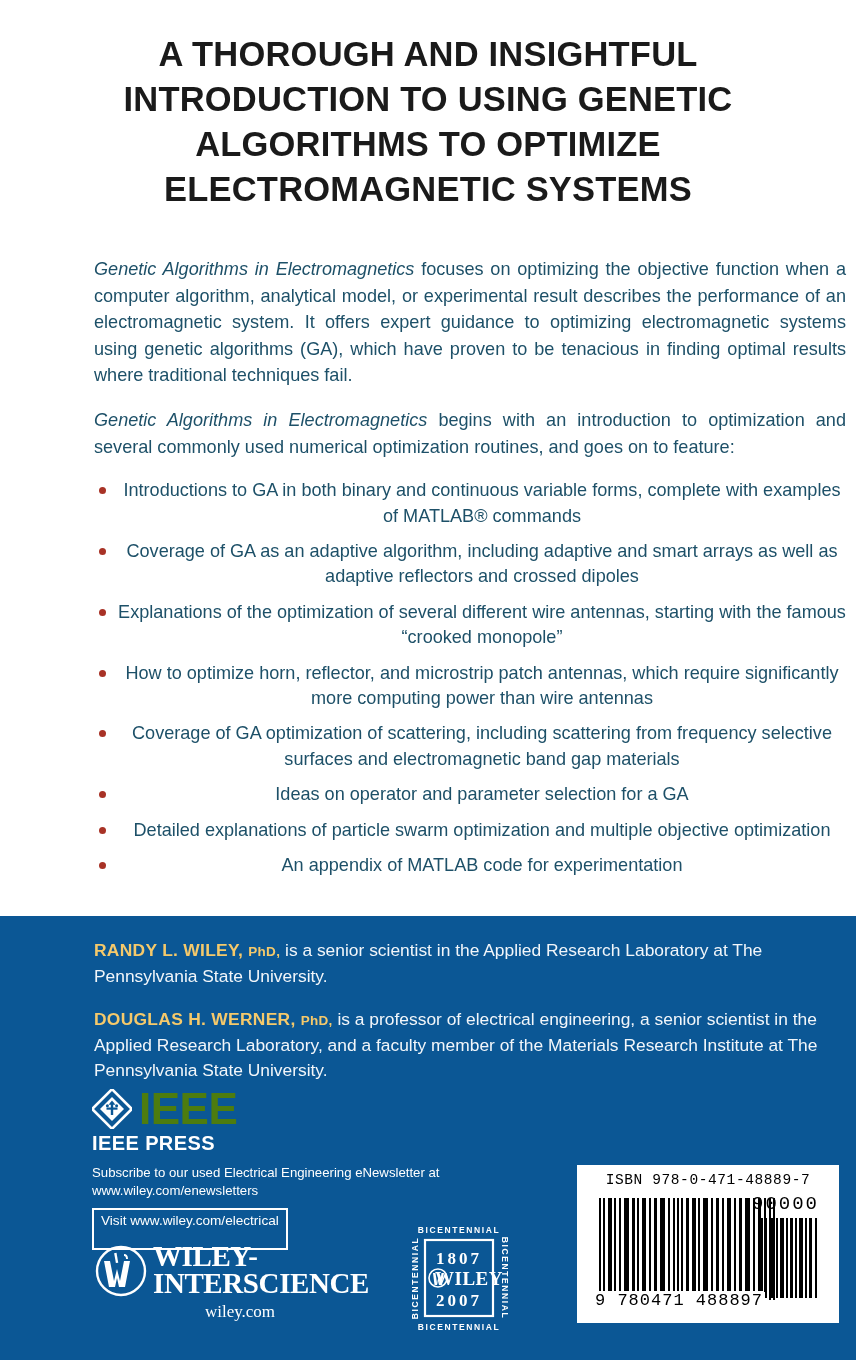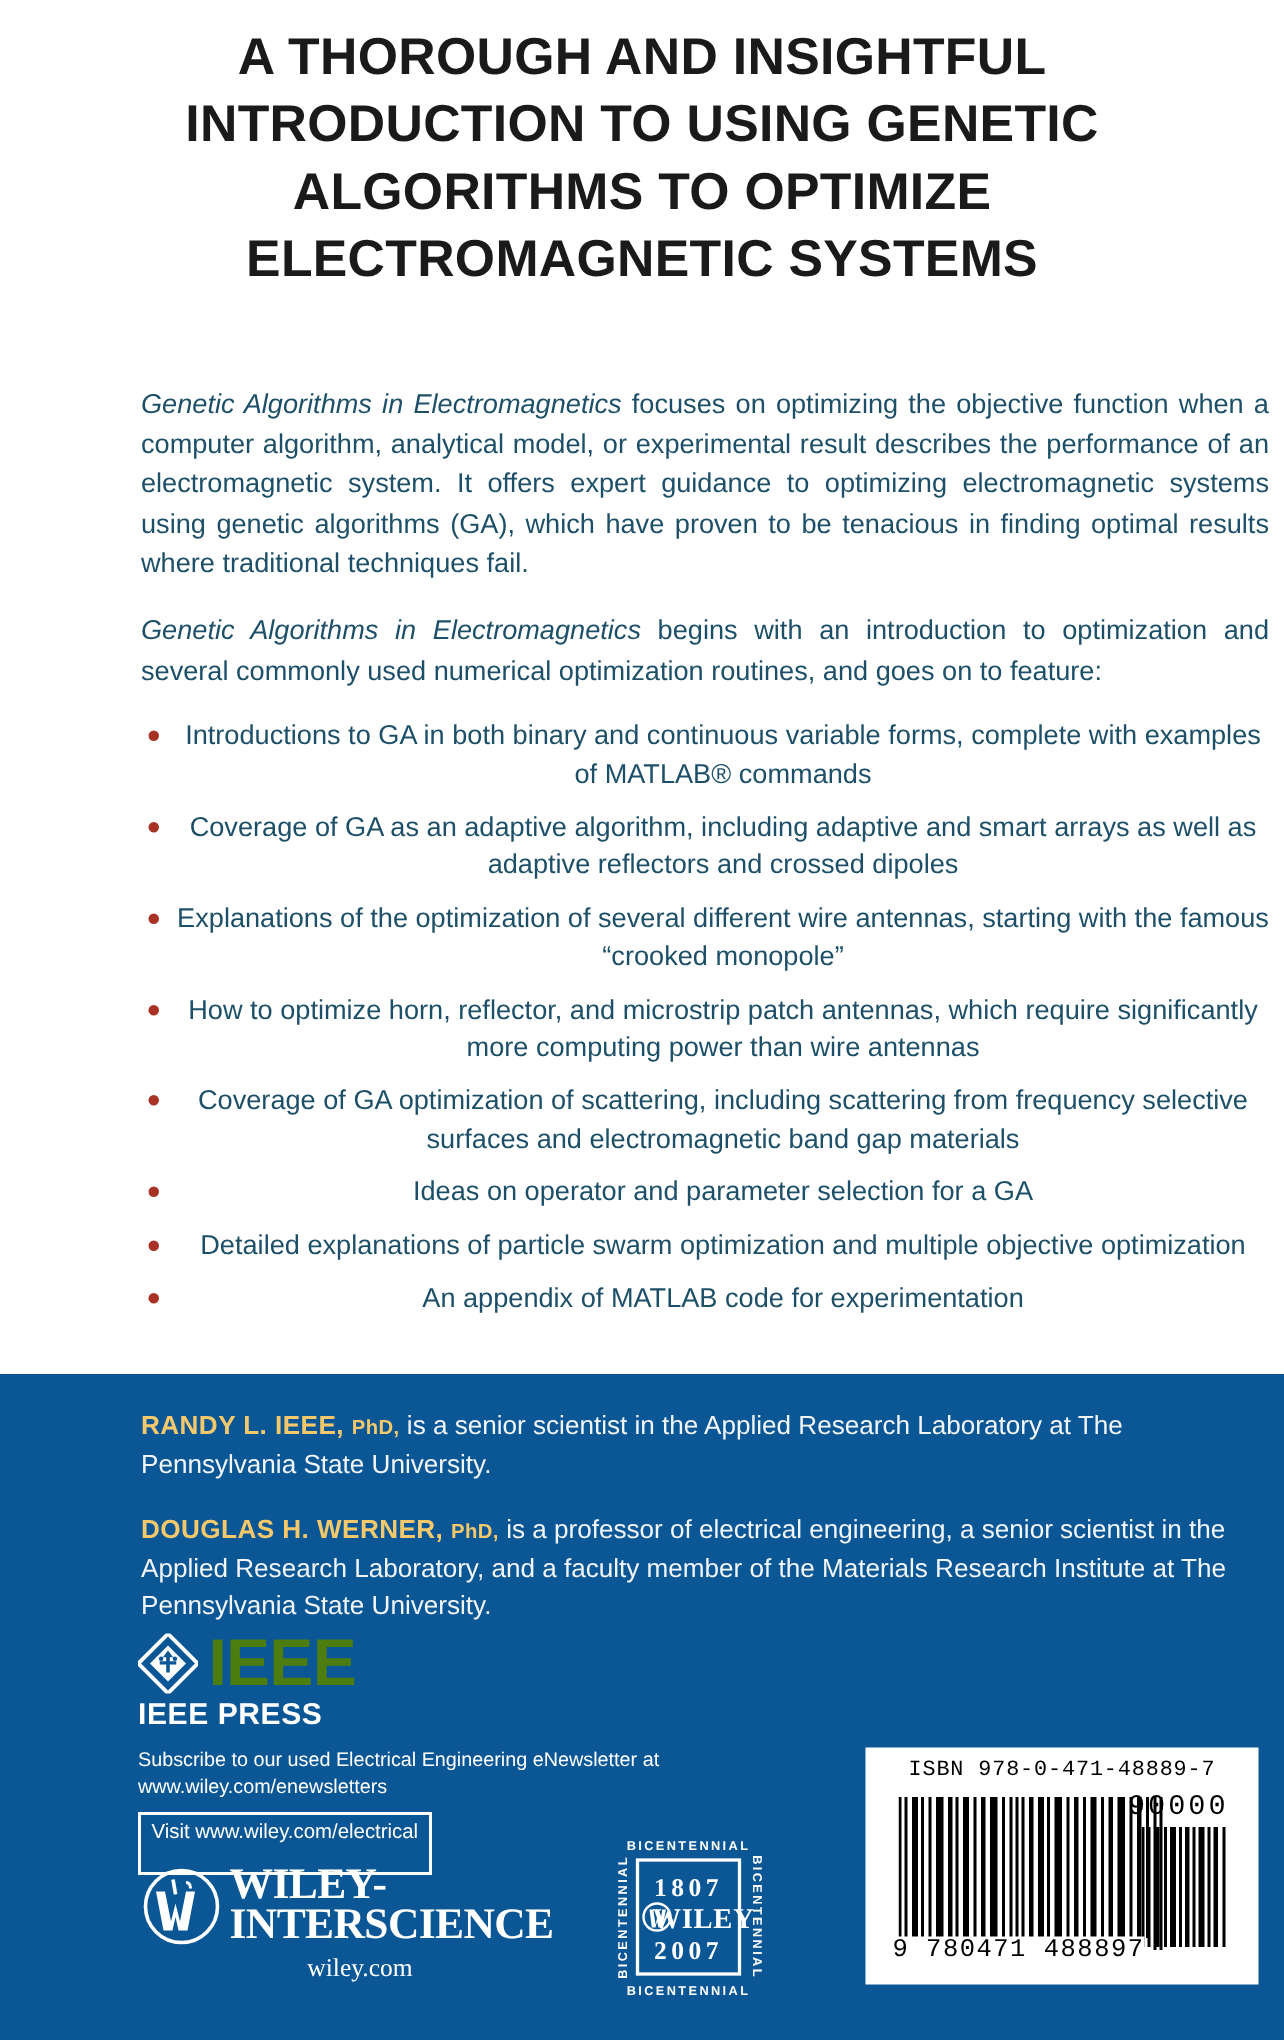--- a/index.html
+++ b/index.html
@@ -20,21 +20,21 @@
     position: absolute;
     left: 0; top: 0;
     width: 856px;
     height: 916px;
     background: #ffffff;
   }
 
   .headline {
     position: absolute;
     left: 60px;
-    top: 16px;
+    top: 32px;
     width: 736px;
     text-align: center;
     color: #1a1a1a;
     font-family: "Liberation Sans", sans-serif;
     font-weight: 700;
     font-size: 34.5px;
     line-height: 45px;
     letter-spacing: 0.2px;
     text-transform: uppercase;
   }
@@ -280,21 +280,21 @@
       <li><span class="bullet" style="background: rgb(168, 50, 38);"></span><span>An appendix of MATLAB code for experimentation</span></li>
     </ul>
 
   </div>
 </div>
 
 <div class="blue-section" style="background: rgb(11, 87, 149);">
   <div class="bios">
 
     <div class="bio">
-      <span class="name" style="color: rgb(245, 201, 107);"><span>RANDY L. IEEE,</span> <span class="phd">PhD,</span></span><span> is a senior scientist in the Applied Research Laboratory at The Pennsylvania State University.</span>
+      <span class="name" style="color: rgb(245, 201, 107);"><span>RANDY L. WILEY,</span> <span class="phd">PhD,</span></span><span> is a senior scientist in the Applied Research Laboratory at The Pennsylvania State University.</span>
     </div>
 
     <div class="bio">
       <span class="name" style="color: rgb(245, 201, 107);"><span>DOUGLAS H. WERNER,</span> <span class="phd">PhD,</span></span><span> is a professor of electrical engineering, a senior scientist in the Applied Research Laboratory, and a faculty member of the Materials Research Institute at The Pennsylvania State University.</span>
     </div>
 
   </div>
 </div>
 
 <div class="ieee-block">

